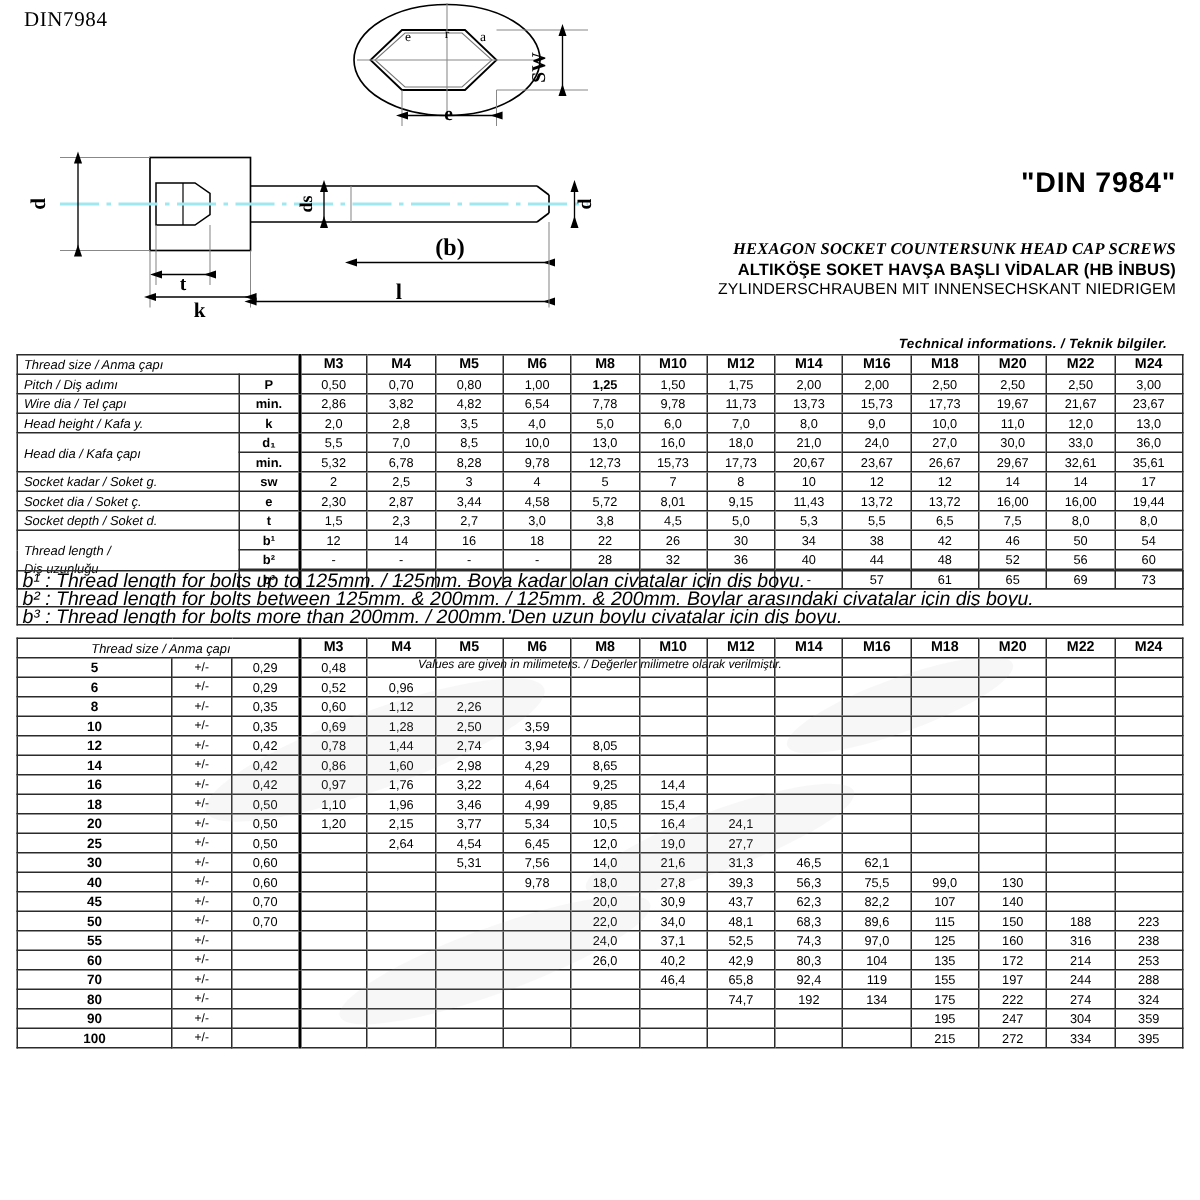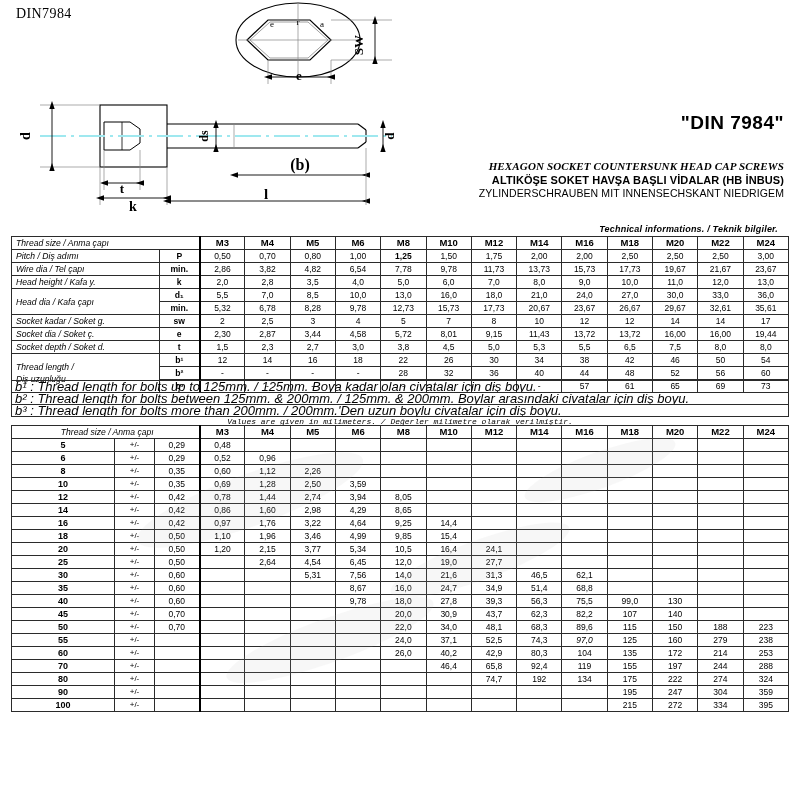--- a/index.html
+++ b/index.html
@@ -374,21 +374,21 @@
           <tr>
             <td>b² : Thread length for bolts between 125mm. &amp; 200mm. / 125mm. &amp; 200mm. Boylar arasındaki civatalar için diş boyu.</td>
           </tr>
           <tr>
             <td>b³ : Thread length for bolts more than 200mm. / 200mm.'Den uzun boylu civatalar için diş boyu.</td>
           </tr>
         </tbody>
     </table>
   </div>
 
-  <div class="val-note" style="top:417px;font-family:Liberation Mono, monospace;">Values are given in milimeters. / Değerler milimetre olarak verilmiştir.</div>
+  <div class="val-note" style="top:438px;">Values are given in milimeters. / Değerler milimetre olarak verilmiştir.</div>
 
   <div class="tbl-wrap" style="top:425px;">
     <table>
       <colgroup>
         <col style="width:103px">
           <col style="width:40px">
           <col style="width:45px">
         <col span="13" style="width:normal">
       </colgroup>
       <tbody id="mass-body">
@@ -600,38 +600,20 @@
             <td style="border-right: 1px dashed rgb(106, 106, 106);">21,6</td>
             <td style="border-right: 1px dashed rgb(106, 106, 106);">31,3</td>
             <td style="border-right: 1px dashed rgb(106, 106, 106);">46,5</td>
             <td style="border-right: 1px dashed rgb(106, 106, 106);">62,1</td>
             <td style="border-right: 1px dashed rgb(106, 106, 106);"></td>
             <td style="border-right: 1px dashed rgb(106, 106, 106);"></td>
             <td style="border-right: 1px dashed rgb(106, 106, 106);"></td>
             <td></td>
           </tr>
           <tr>
-            <td class="lenval">35</td>
-            <td class="pm">+/-</td>
-            <td style="border-right: 2px solid rgb(0, 0, 0);">0,60</td>
-            <td style="border-right: 1px dashed rgb(106, 106, 106);"></td>
-            <td style="border-right: 1px dashed rgb(106, 106, 106);"></td>
-            <td style="border-right: 1px dashed rgb(106, 106, 106);"></td>
-            <td style="border-right: 1px dashed rgb(106, 106, 106);">8,67</td>
-            <td style="border-right: 1px dashed rgb(106, 106, 106);">16,0</td>
-            <td style="border-right: 1px dashed rgb(106, 106, 106);">24,7</td>
-            <td style="border-right: 1px dashed rgb(106, 106, 106);">34,9</td>
-            <td style="border-right: 1px dashed rgb(106, 106, 106);">51,4</td>
-            <td style="border-right: 1px dashed rgb(106, 106, 106);">68,8</td>
-            <td style="border-right: 1px dashed rgb(106, 106, 106);"></td>
-            <td style="border-right: 1px dashed rgb(106, 106, 106);"></td>
-            <td style="border-right: 1px dashed rgb(106, 106, 106);"></td>
-            <td></td>
-          </tr>
-          <tr>
             <td class="lenval">40</td>
             <td class="pm">+/-</td>
             <td style="border-right: 2px solid rgb(0, 0, 0);">0,60</td>
             <td style="border-right: 1px dashed rgb(106, 106, 106);"></td>
             <td style="border-right: 1px dashed rgb(106, 106, 106);"></td>
             <td style="border-right: 1px dashed rgb(106, 106, 106);"></td>
             <td style="border-right: 1px dashed rgb(106, 106, 106);">9,78</td>
             <td style="border-right: 1px dashed rgb(106, 106, 106);">18,0</td>
             <td style="border-right: 1px dashed rgb(106, 106, 106);">27,8</td>
             <td style="border-right: 1px dashed rgb(106, 106, 106);">39,3</td>
@@ -683,24 +665,24 @@
             <td class="pm">+/-</td>
             <td style="border-right: 2px solid rgb(0, 0, 0);"></td>
             <td style="border-right: 1px dashed rgb(106, 106, 106);"></td>
             <td style="border-right: 1px dashed rgb(106, 106, 106);"></td>
             <td style="border-right: 1px dashed rgb(106, 106, 106);"></td>
             <td style="border-right: 1px dashed rgb(106, 106, 106);"></td>
             <td style="border-right: 1px dashed rgb(106, 106, 106);">24,0</td>
             <td style="border-right: 1px dashed rgb(106, 106, 106);">37,1</td>
             <td style="border-right: 1px dashed rgb(106, 106, 106);">52,5</td>
             <td style="border-right: 1px dashed rgb(106, 106, 106);">74,3</td>
-            <td style="border-right: 1px dashed rgb(106, 106, 106); font-style: italic;">97,0</td>
+            <td style="border-right: 1px dashed rgb(106, 106, 106);">97,0</td>
             <td style="border-right: 1px dashed rgb(106, 106, 106);">125</td>
             <td style="border-right: 1px dashed rgb(106, 106, 106);">160</td>
-            <td style="border-right: 1px dashed rgb(106, 106, 106);">279</td>
+            <td style="border-right: 1px dashed rgb(106, 106, 106);">316</td>
             <td>238</td>
           </tr>
           <tr>
             <td class="lenval">60</td>
             <td class="pm">+/-</td>
             <td style="border-right: 2px solid rgb(0, 0, 0);"></td>
             <td style="border-right: 1px dashed rgb(106, 106, 106);"></td>
             <td style="border-right: 1px dashed rgb(106, 106, 106);"></td>
             <td style="border-right: 1px dashed rgb(106, 106, 106);"></td>
             <td style="border-right: 1px dashed rgb(106, 106, 106);"></td>

